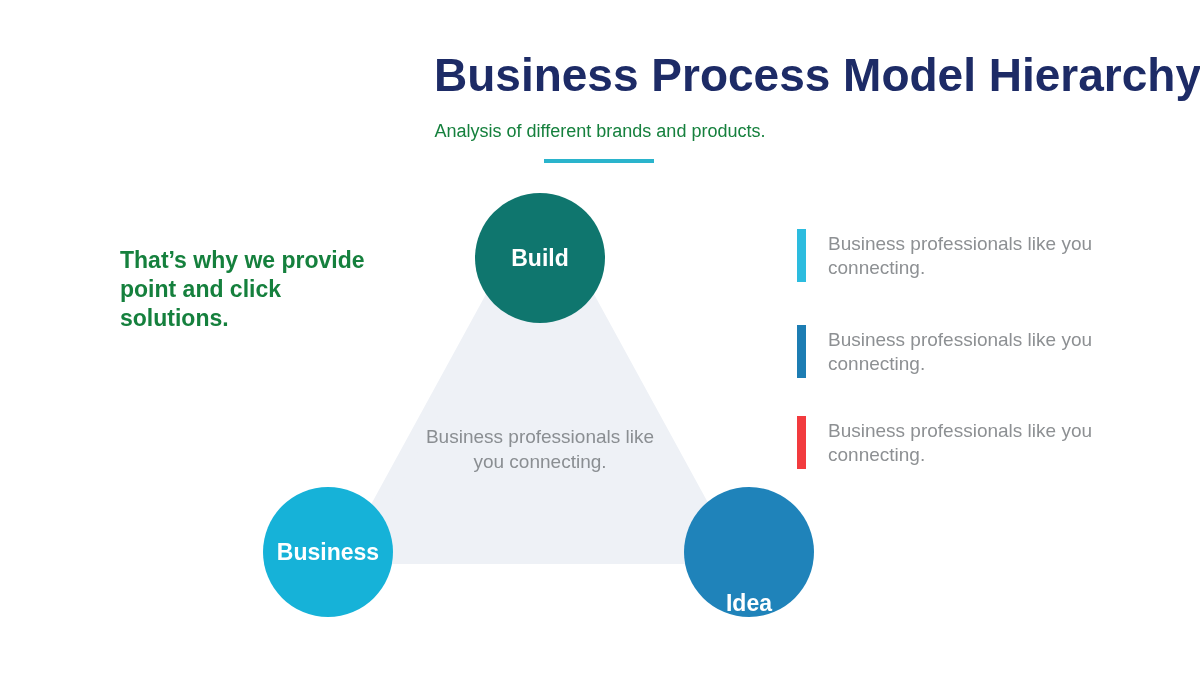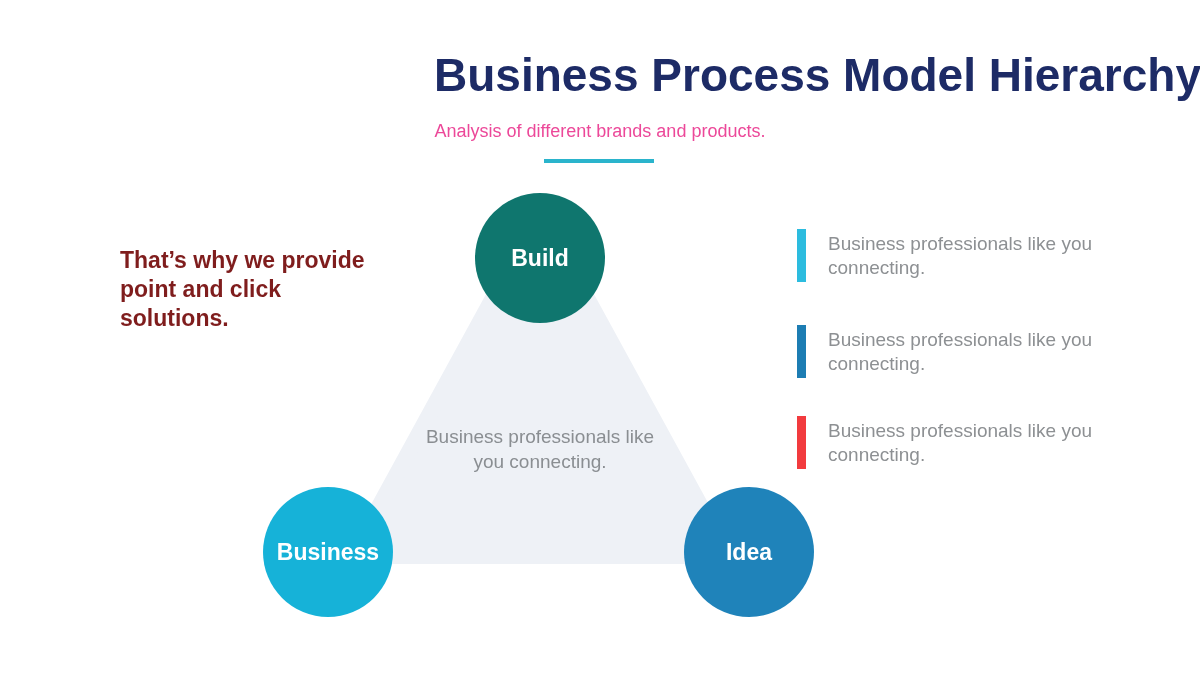--- a/index.html
+++ b/index.html
@@ -22,36 +22,36 @@
     color: #1d2b66;
     letter-spacing: 0px;
   }
   .subtitle {
     position: absolute;
     top: 118px; left: 0; width: 1200px;
     margin: 0;
     text-align: center;
     font-size: 18px;
     line-height: 26px;
-    color: #ec4899;
+    color: #15803d;
   }
   .divider {
     position: absolute;
     top: 159px; left: 544px;
     width: 110px; height: 4px;
     background: #2ab4cc;
   }
   .left-note {
     position: absolute;
     top: 246px; left: 120px;
     width: 270px;
     font-size: 23px;
     line-height: 29px;
     font-weight: bold;
-    color: #7f1d1d;
+    color: #15803d;
     white-space: pre-line;
   }
   .triangle-svg {
     position: absolute;
     top: 0; left: 0;
     width: 1200px; height: 675px;
   }
   .node {
     position: absolute;
     width: 130px; height: 130px;
@@ -60,21 +60,21 @@
     align-items: center;
     justify-content: center;
   }
   .node span {
     color: #ffffff;
     font-weight: bold;
     font-size: 23px;
   }
   .node-build   { top: 193px; left: 475px; }
   .node-process { top: 487px; left: 263px; }
-  .node-idea    { top: 487px; left: 684px; }
+  .node-idea    { top: 487px; left: 684px; align-items: flex-end; }
   .center-text {
     position: absolute;
     top: 424px; left: 410px;
     width: 260px;
     text-align: center;
     font-size: 19px;
     line-height: 25px;
     color: #8a8e92;
   }
   .legend-item {

